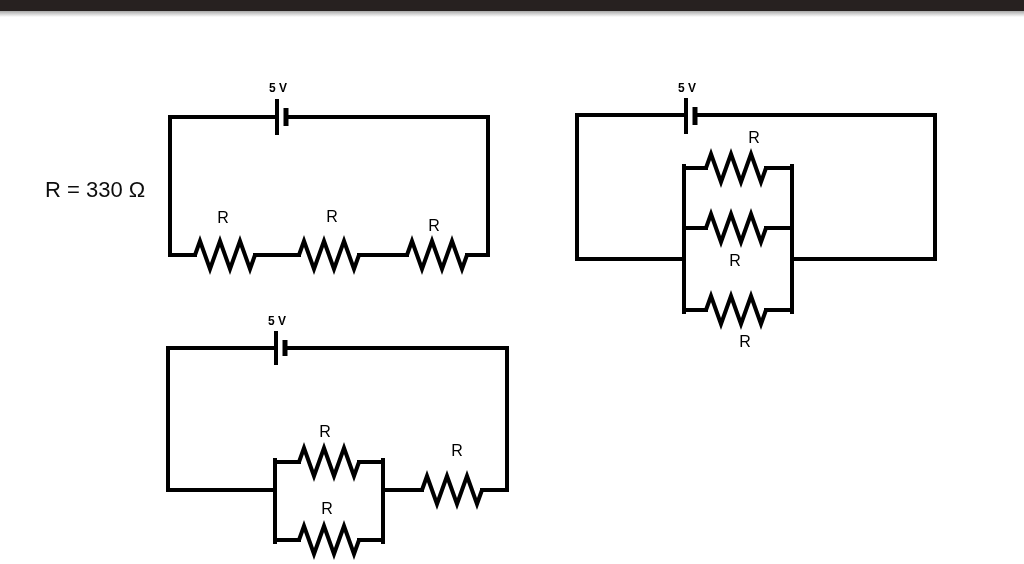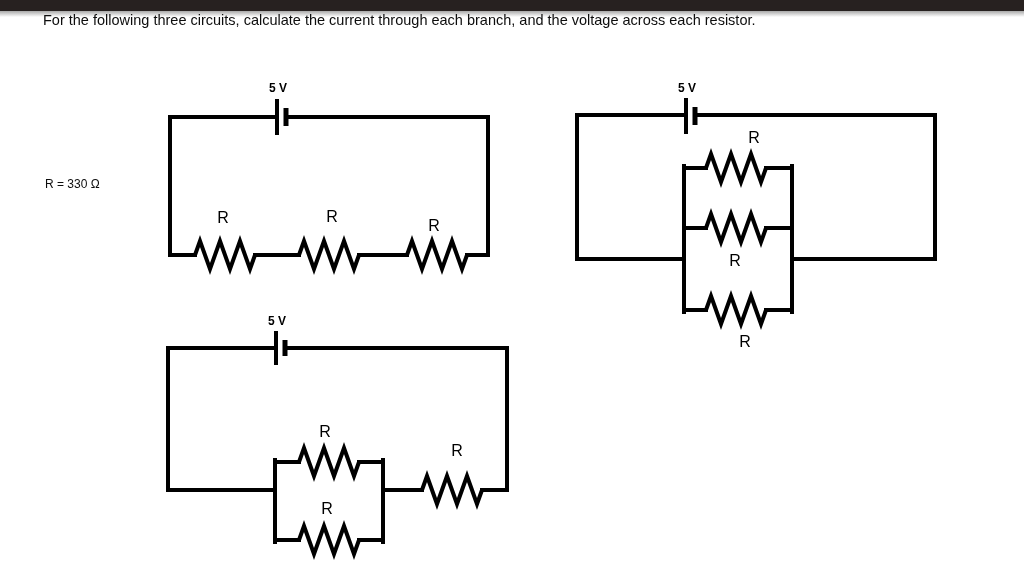--- a/index.html
+++ b/index.html
@@ -5,37 +5,36 @@
   html,body{margin:0;padding:0;}
   body{
     width:1024px;height:564px;position:relative;overflow:hidden;
     background:#ffffff;
     font-family:"Liberation Sans", sans-serif;
   }
   .topbar{position:absolute;left:0;top:0;width:1024px;height:11px;background:#272120;}
   .topbar-shadow{position:absolute;left:0;top:11px;width:1024px;height:6px;
     background:linear-gradient(#a9a9a9,#ffffff);}
   .instructions{position:absolute;left:43px;top:11px;font-size:14.5px;line-height:19px;color:#0d0d0d;}
-  .resistance-note{position:absolute;left:45px;top:177px;font-size:12px;color:#0d0d0d;}
+  .resistance-note{position:absolute;left:45px;top:177px;font-size:22px;color:#0d0d0d;}
   svg text{fill:#000;}
   .rlabel{font-size:16px;}
   .vlabel{font-size:12px;font-weight:bold;}
   .wire{stroke:#000;stroke-width:4;fill:none;stroke-linecap:square;stroke-linejoin:miter;}
   .zig{stroke:#000;stroke-width:4;fill:none;stroke-linecap:butt;stroke-linejoin:miter;}
   .plate-long{stroke:#000;stroke-width:4;}
   .plate-short{stroke:#000;stroke-width:5;}
 </style>
 </head>
 <body>
 
 <div class="topbar"></div>
 <div class="topbar-shadow"></div>
 
 <div class="instructions">
-  <div>For the following three circuits, calculate the current through each branch, and the voltage across each resistor.</div>
 </div>
 
 <div class="resistance-note">R = 330 Ω</div>
 
 <svg width="1024" height="564" viewBox="0 0 1024 564" style="position:absolute;left:0;top:0;">
 
   <g>
     <path class="wire" d="M275 117 H170 V255 H195"></path>
     <path class="zig" d="M195 255 l5 -14 l10 28 l10 -28 l10 28 l10 -28 l10 28 l5 -14"></path>
     <path class="wire" d="M255 255 H299"></path>

